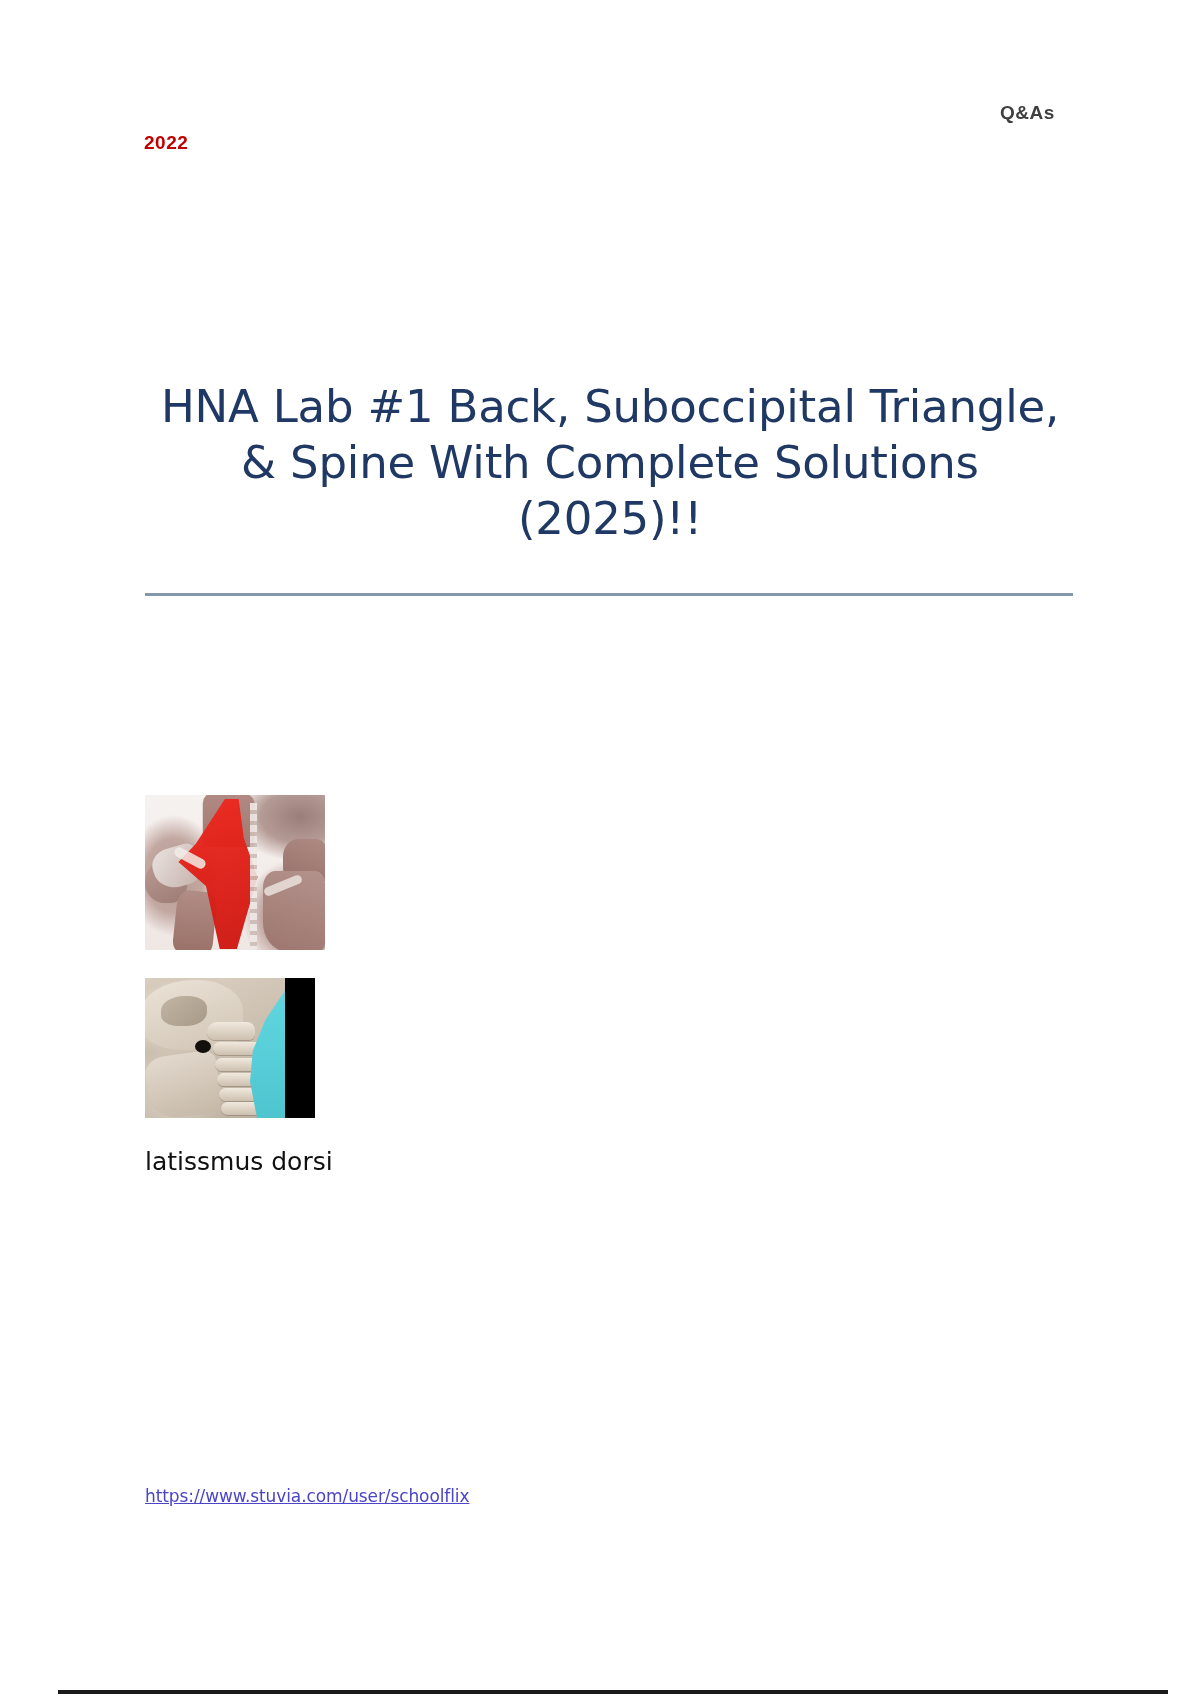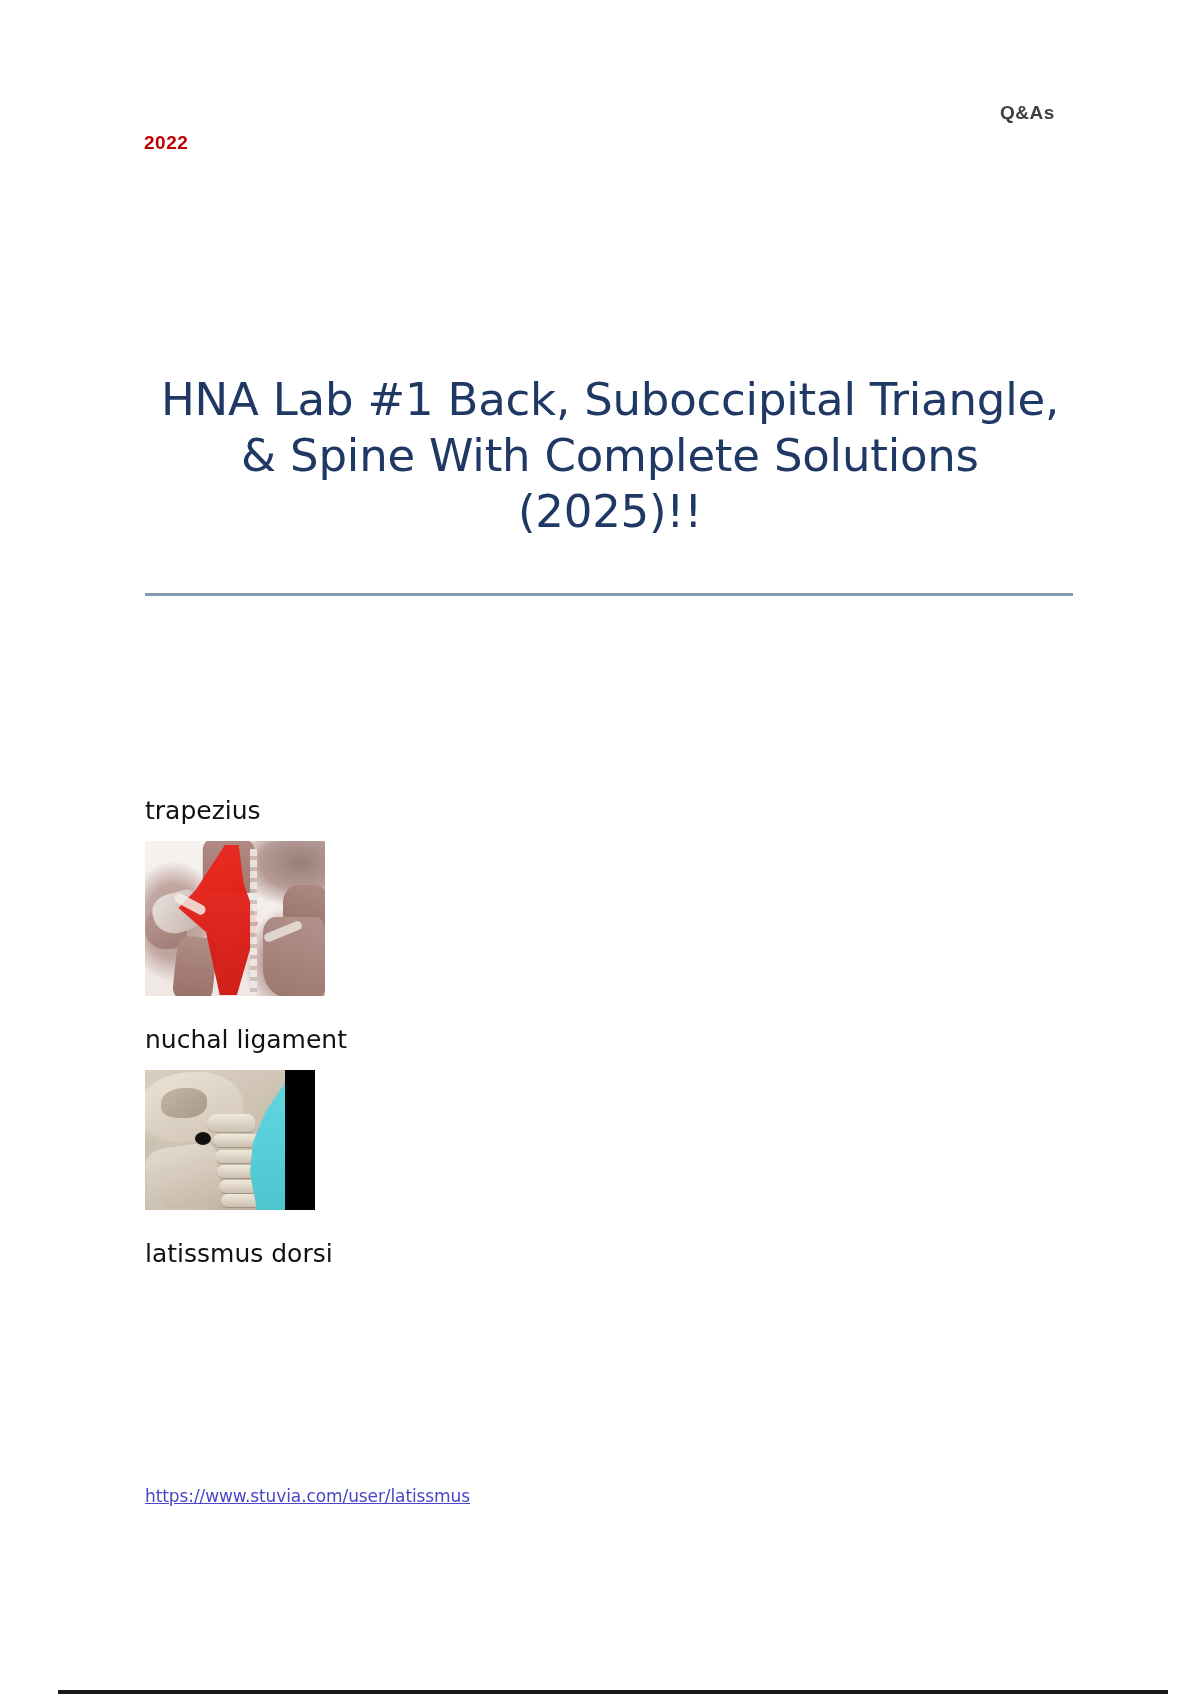--- a/index.html
+++ b/index.html
@@ -58,21 +58,21 @@
     left: 145px;
     width: 930px;
     text-align: center;
   }
   .doc-title {
     font-family: "DejaVu Sans", sans-serif;
     font-size: 45px;
     line-height: 56px;
     font-weight: normal;
     color: #1f3864;
-    margin: 0;
+    margin: 7px;
     letter-spacing: -0.2px;
   }
   .title-rule {
     position: absolute;
     top: 593px;
     left: 145px;
     width: 928px;
     height: 3px;
     background: #8498ab;
   }
@@ -327,36 +327,34 @@
     <span class="hdr-qas">Q&amp;As</span>
   </div>
 
   <div class="title-block">
     <h1 class="doc-title">HNA Lab #1 Back, Suboccipital Triangle, &amp; Spine With Complete Solutions (2025)!!</h1>
   </div>
   <div class="title-rule"></div>
 
   <div class="body-block">
 
-    <p class="term-label">trapezius</p>
 
     <div class="figure fig-trap">
       <div class="neck"></div>
       <div class="arm-r"></div>
       <div class="lat-r"></div>
       <div class="delt-l"></div>
       <div class="scapula-l"></div>
       <div class="arm-l"></div>
       <div class="trap-muscle"></div>
       <div class="spine-line"></div>
       <div class="tendon"></div>
       <div class="tendon2"></div>
     </div>
 
-    <p class="term-label">nuchal ligament</p>
 
     <div class="figure fig-nuchal">
       <div class="bone-bg"></div>
       <div class="skull"></div>
       <div class="skull-shadow"></div>
       <div class="mandible"></div>
       <div class="vert v1"></div>
       <div class="vert v2"></div>
       <div class="vert v3"></div>
       <div class="vert v4"></div>
@@ -364,17 +362,17 @@
       <div class="vert v6"></div>
       <div class="foramen"></div>
       <div class="ligament"></div>
       <div class="black-right"></div>
     </div>
 
     <p class="term-label">latissmus dorsi</p>
 
   </div>
 
-  <a class="doc-link" href="#">https://www.stuvia.com/user/latissmus</a>
+  <a class="doc-link" href="#">https://www.stuvia.com/user/schoolflix</a>
 
   <div class="bottom-rule"></div>
 
 </div>
 
 </body></html>

